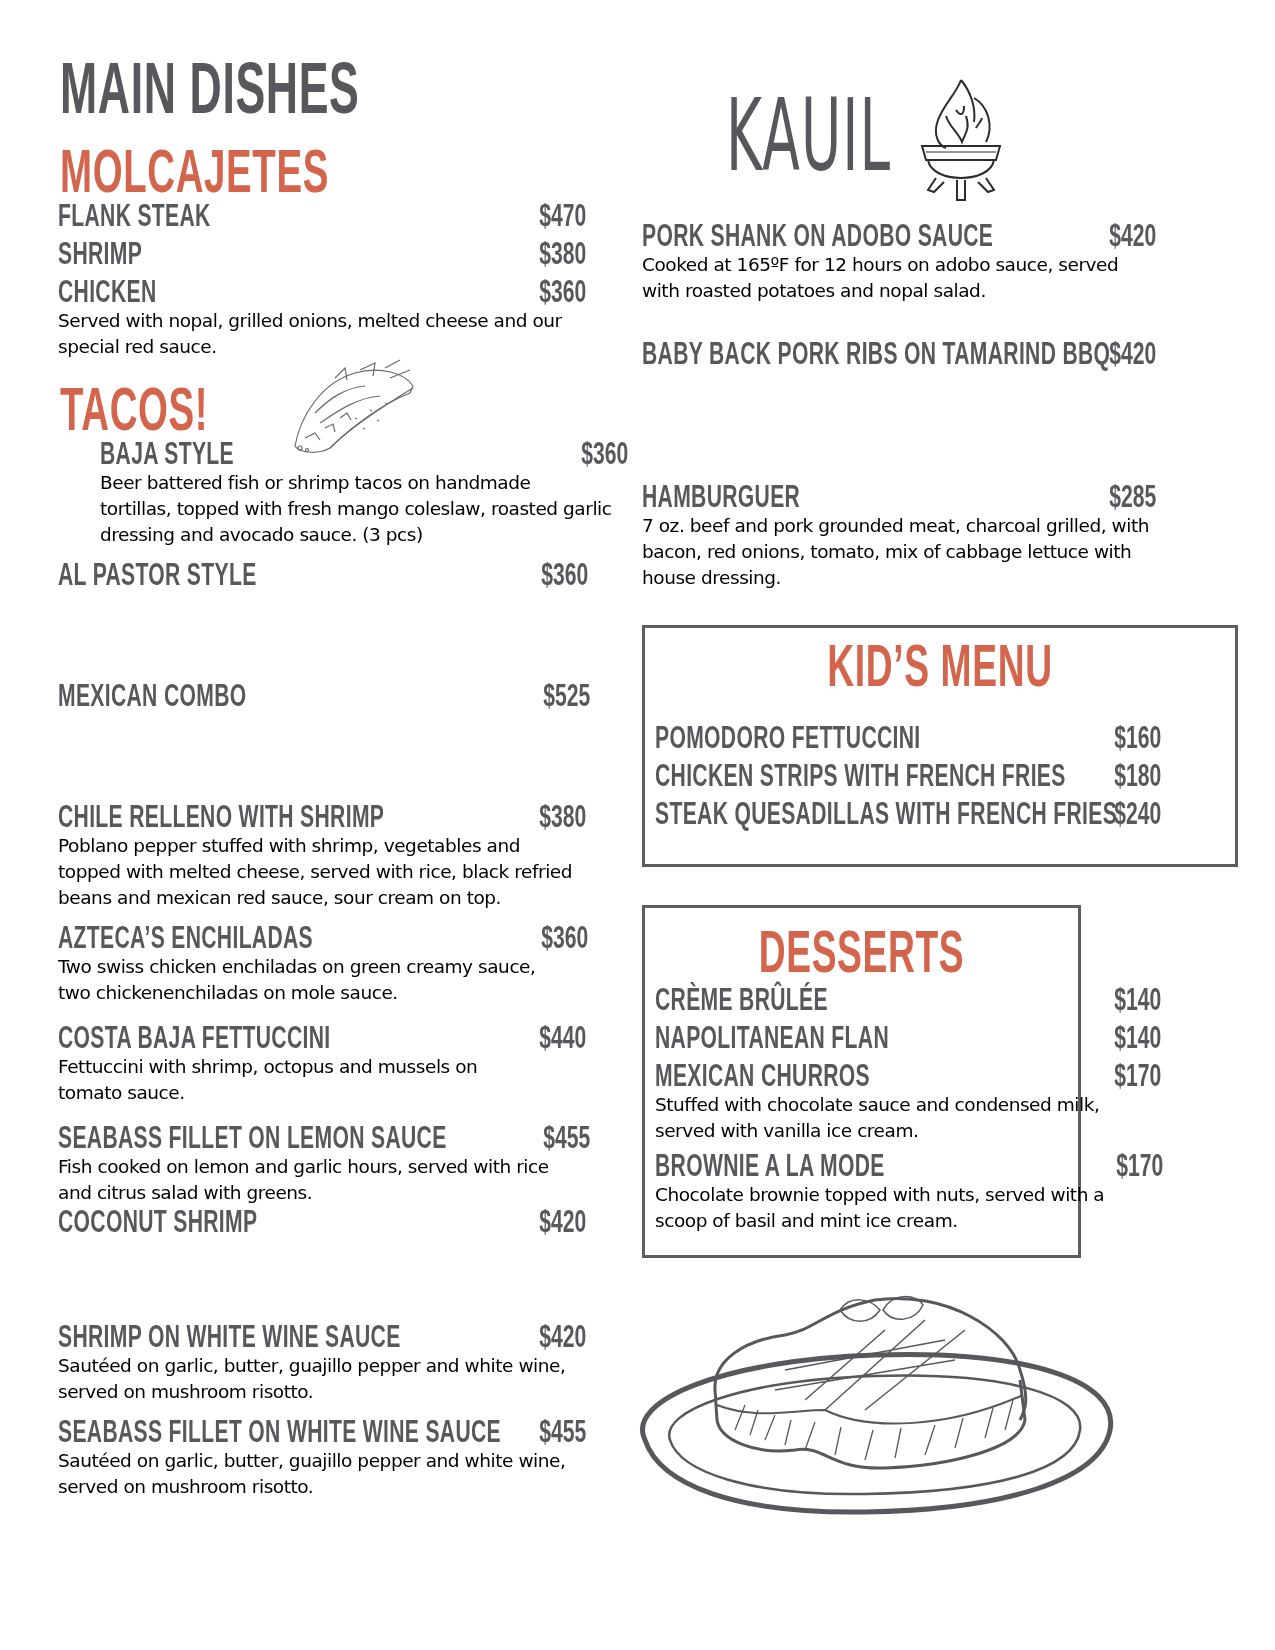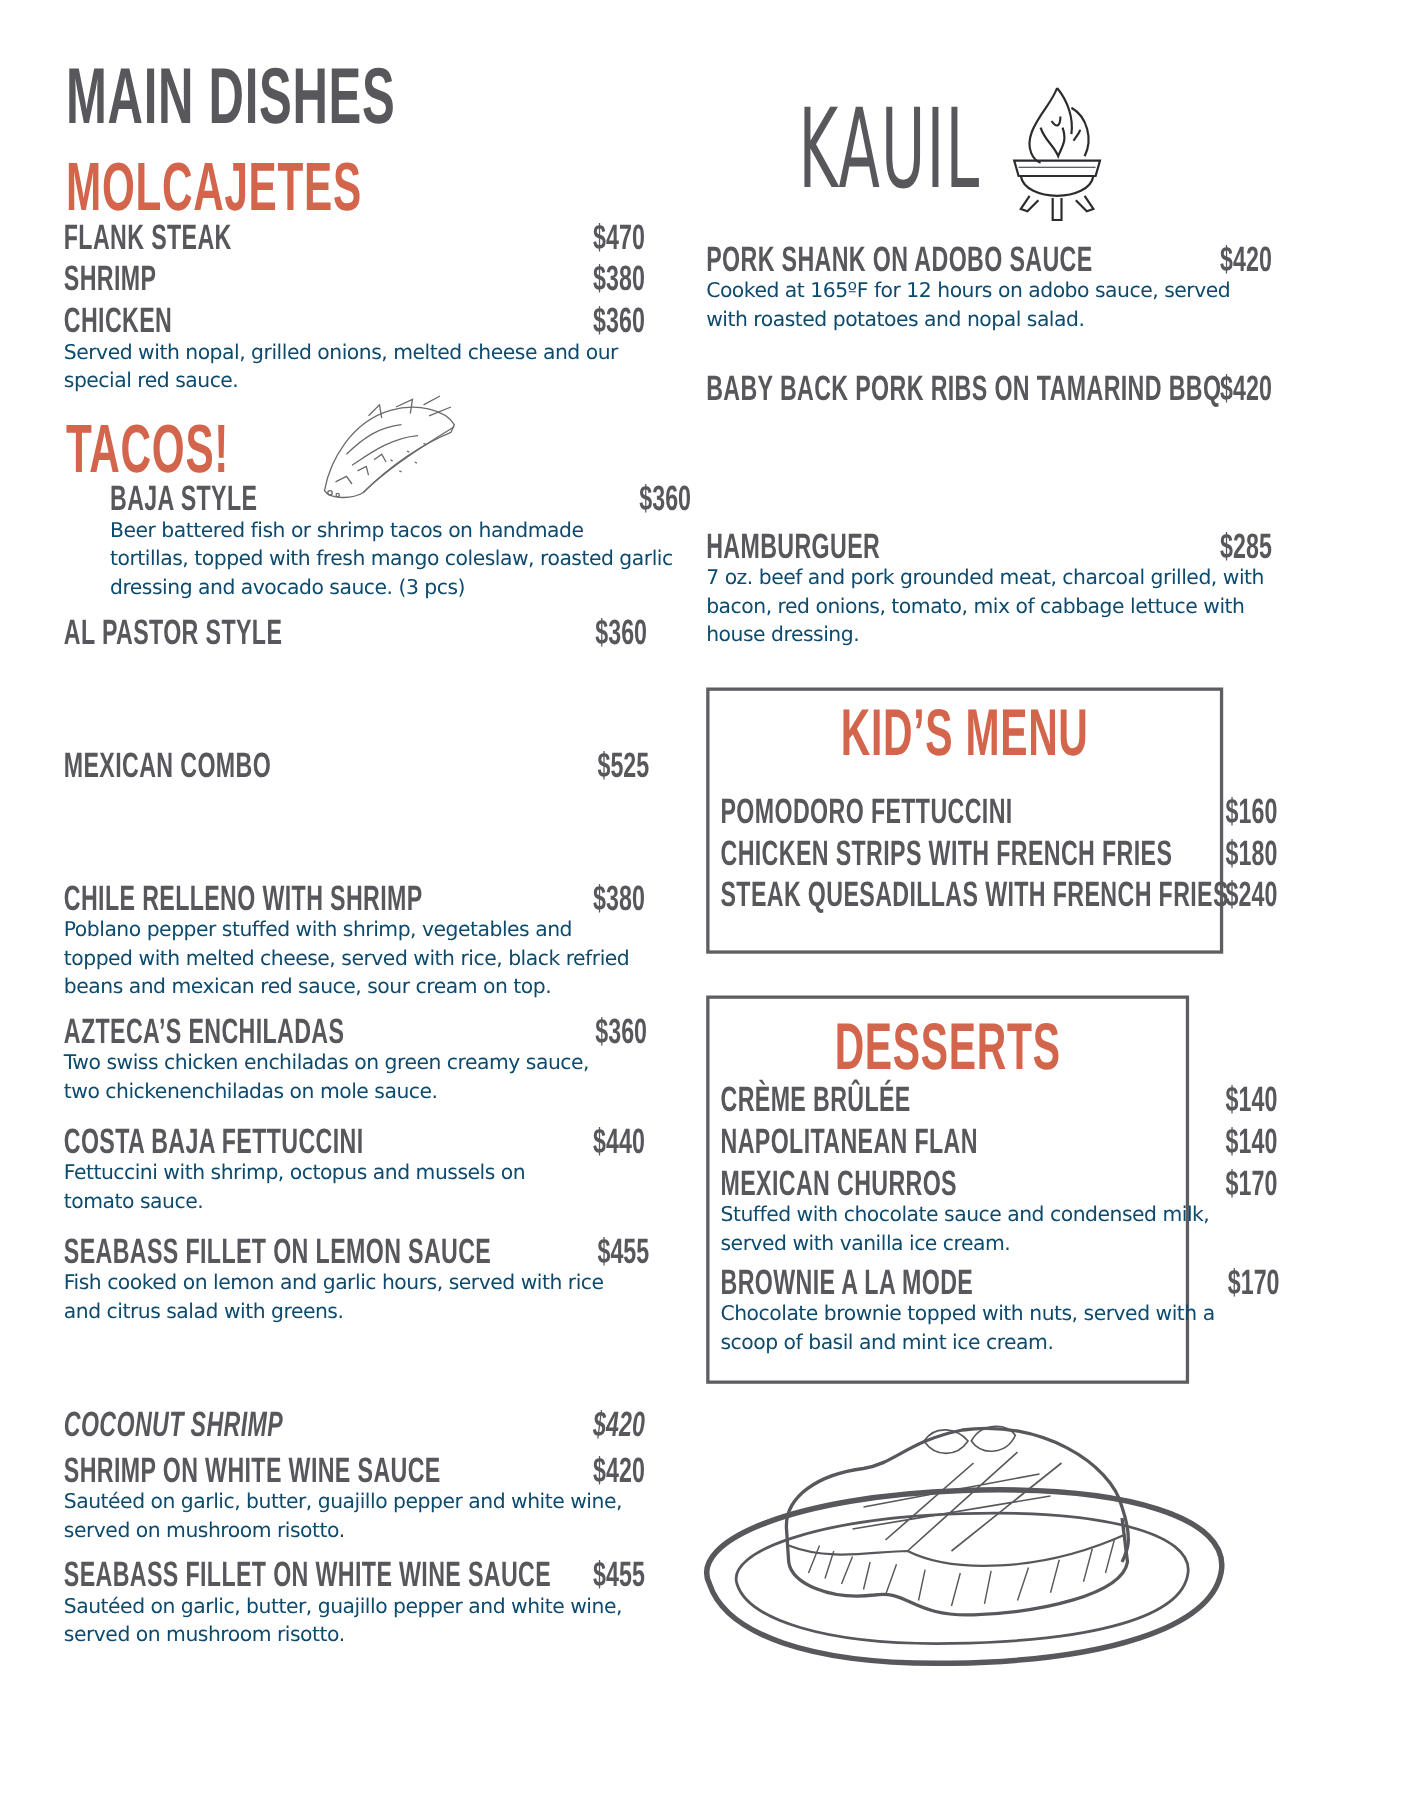--- a/index.html
+++ b/index.html
@@ -28,21 +28,21 @@
     transform: scaleX(0.66); transform-origin: left top; letter-spacing: 0.5px;
   }
   .item-price {
     position: absolute; right: 0; top: 0;
     font-family: "Liberation Sans", sans-serif; font-weight: bold; font-size: 32px;
     line-height: 34px; color: #58575c; white-space: nowrap;
     transform: scaleX(0.66); transform-origin: right top;
   }
   .item-desc {
     font-family: "DejaVu Sans", sans-serif; font-size: 18.5px; line-height: 26px;
-    color: #0c4a6e; letter-spacing: -0.45px; white-space: pre-line;
+    color: #000000; letter-spacing: -0.45px; white-space: pre-line;
   }
 
   .box {
     position: absolute; border: 3px solid #5e5d62; background: #fff;
   }
 
   .illus { position: absolute; }
 </style>
 </head>
 <body>
@@ -140,21 +140,21 @@
 
 <div class="item" style="left:58px; top:1120px; width:532px;">
   <div class="item-row">
     <span class="item-name">SEABASS FILLET ON LEMON SAUCE</span>
     <span class="item-price">$455</span>
   </div>
   <div class="item-desc">Fish cooked on lemon and garlic hours, served with rice
 and citrus salad with greens.</div>
 </div>
 
-<div class="item" style="left:58px; top:1277px; width:528px;font-style:italic;">
+<div class="item" style="left:58px; top:1204px; width:528px;">
   <div class="item-row">
     <span class="item-name">COCONUT SHRIMP</span>
     <span class="item-price">$420</span>
   </div>
 </div>
 
 <div class="item" style="left:58px; top:1319px; width:528px;">
   <div class="item-row">
     <span class="item-name">SHRIMP ON WHITE WINE SAUCE</span>
     <span class="item-price">$420</span>
@@ -209,21 +209,21 @@
 <div class="item" style="left:642px; top:479px; width:514px;">
   <div class="item-row">
     <span class="item-name">HAMBURGUER</span>
     <span class="item-price">$285</span>
   </div>
   <div class="item-desc">7 oz. beef and pork grounded meat, charcoal grilled, with
 bacon, red onions, tomato, mix of cabbage lettuce with
 house dressing.</div>
 </div>
 
-<div class="box" style="left:642px; top:625px; width:470px; height:242px;padding-left:28px;">
+<div class="box" style="left:642px; top:625px; width:596px; height:242px;padding-left:28px;">
   <div class="section-title center" style="top:8px; font-size:60px;">KID’S MENU</div>
   <div class="item" style="left:10px; top:92px; width:506px;">
     <div class="item-row">
       <span class="item-name">POMODORO FETTUCCINI</span>
       <span class="item-price">$160</span>
     </div>
   </div>
   <div class="item" style="left:10px; top:130px; width:506px;">
     <div class="item-row">
       <span class="item-name">CHICKEN STRIPS WITH FRENCH FRIES</span>

